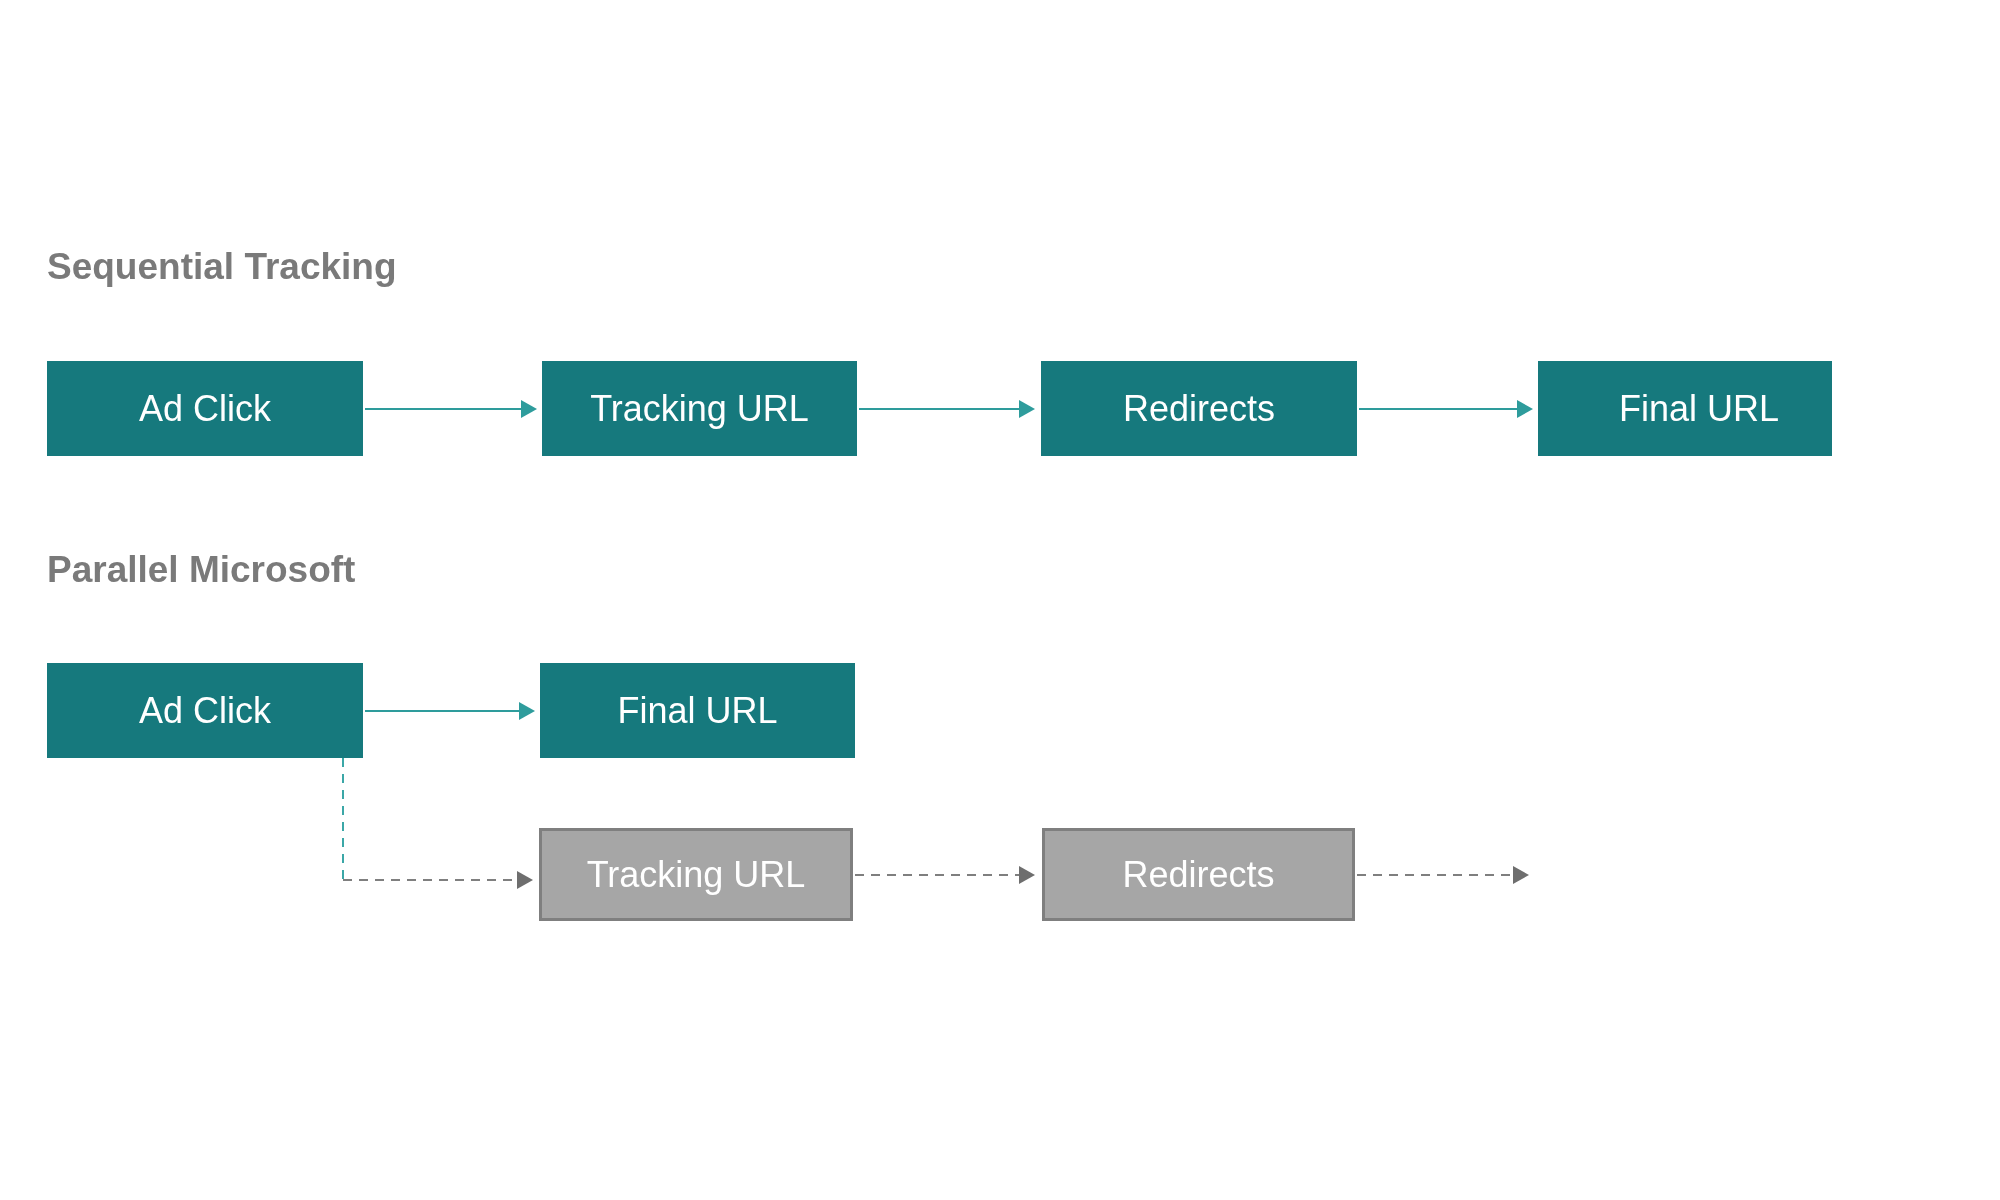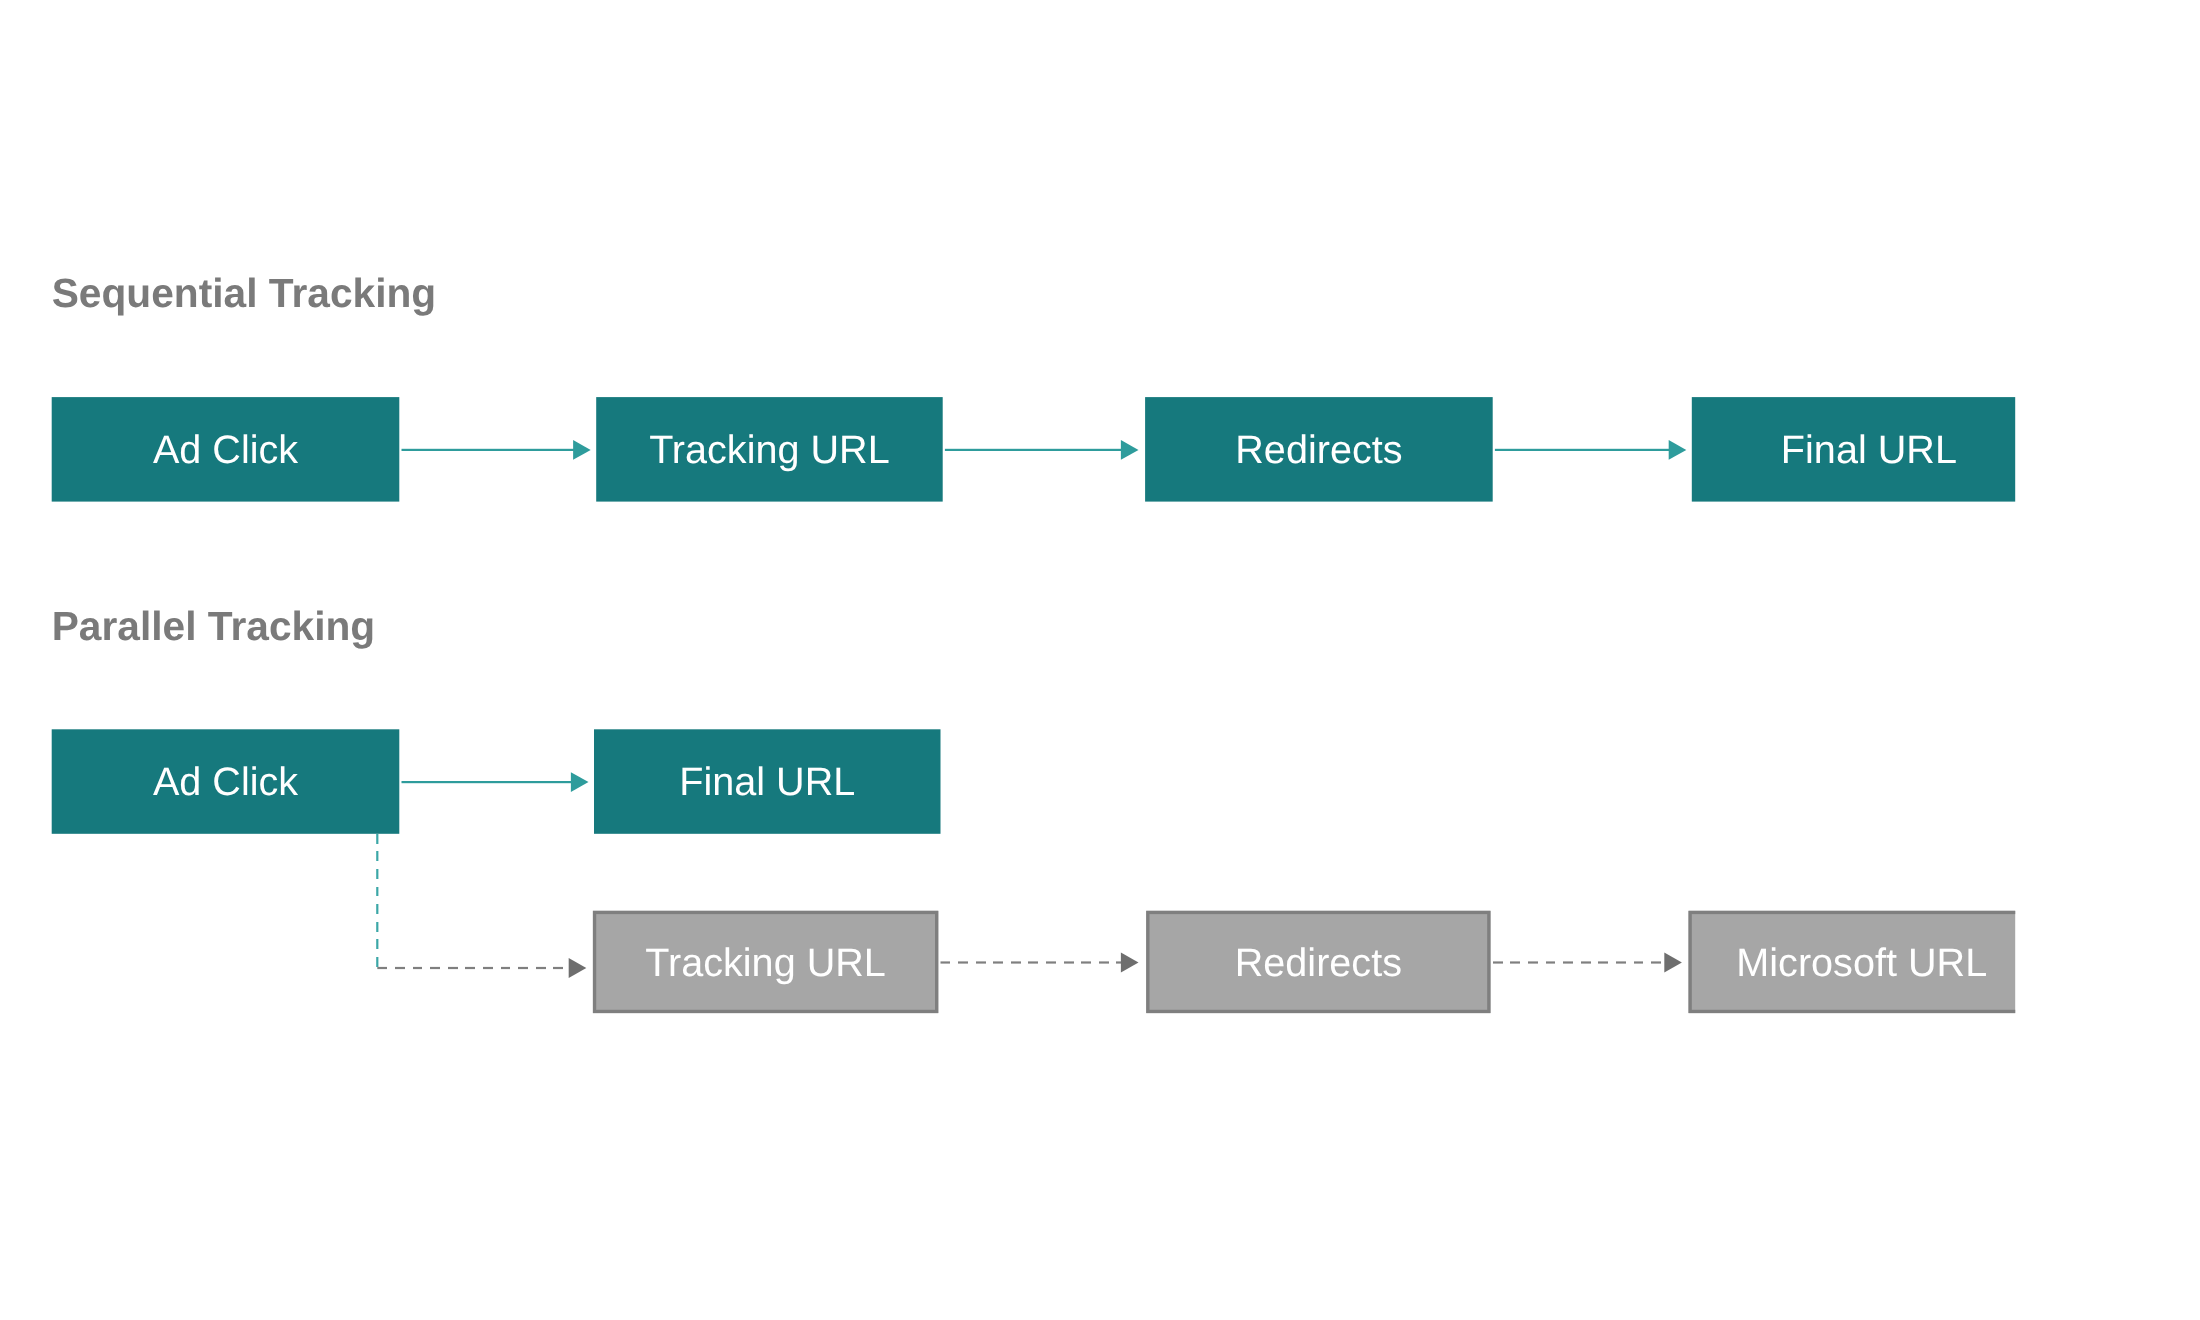--- a/index.html
+++ b/index.html
@@ -86,21 +86,21 @@
 
   <div class="node teal" style="left:1041px; top:361px; width:316px;">Redirects</div>
 
   <div class="conn" style="left:1359px; top:400px; width:174px;">
     <div class="line"></div>
     <div class="head"></div>
   </div>
 
   <div class="node teal" style="left:1538px; top:361px; width:322px;">Final URL</div>
 
-  <div class="heading" style="left:47px; top:549px;">Parallel Tracking</div>
+  <div class="heading" style="left:47px; top:549px;">Parallel Microsoft</div>
 
   <div class="node teal" style="left:47px; top:663px; width:316px;">Ad Click</div>
 
   <div class="conn" style="left:365px; top:702px; width:170px;">
     <div class="line"></div>
     <div class="head"></div>
   </div>
 
   <div class="node teal" style="left:540px; top:663px; width:315px;">Final URL</div>
 
@@ -118,15 +118,14 @@
     <div class="head"></div>
   </div>
 
   <div class="node gray" style="left:1042px; top:828px; width:313px;">Redirects</div>
 
   <div class="conn gray-dash" style="left:1357px; top:866px; width:172px;">
     <div class="line"></div>
     <div class="head"></div>
   </div>
 
-  <div class="node gray" style="left:1535px; top:828px; width:315px;">Microsoft URL</div>
 
 </div>
 
 </body></html>

